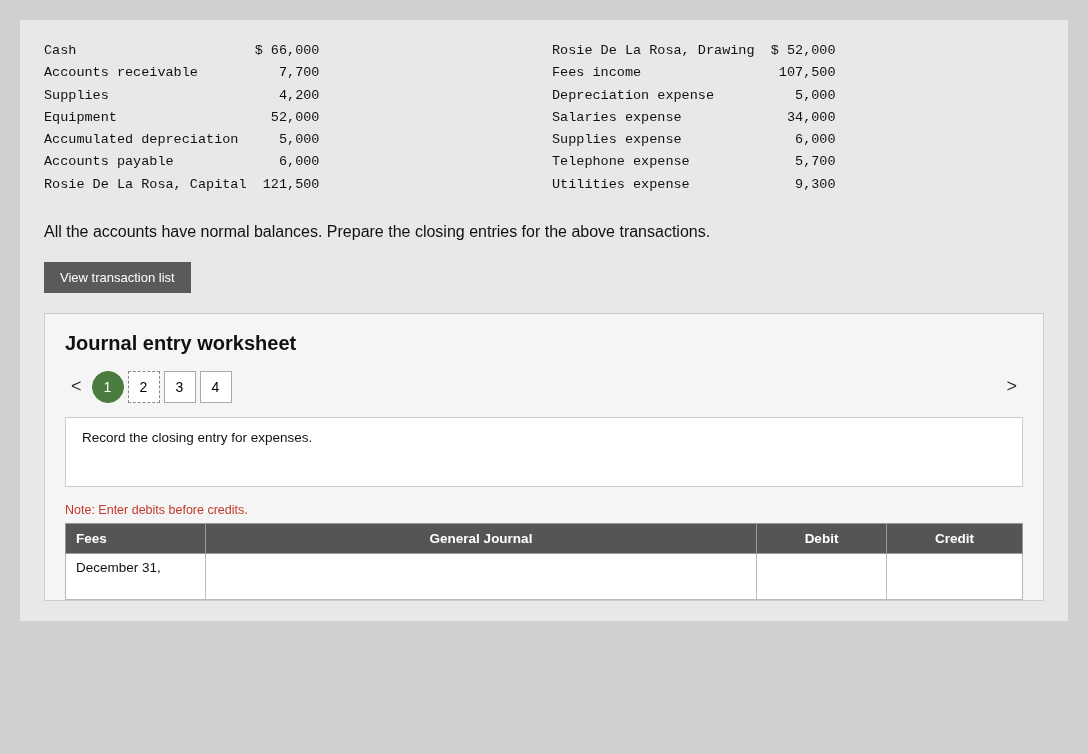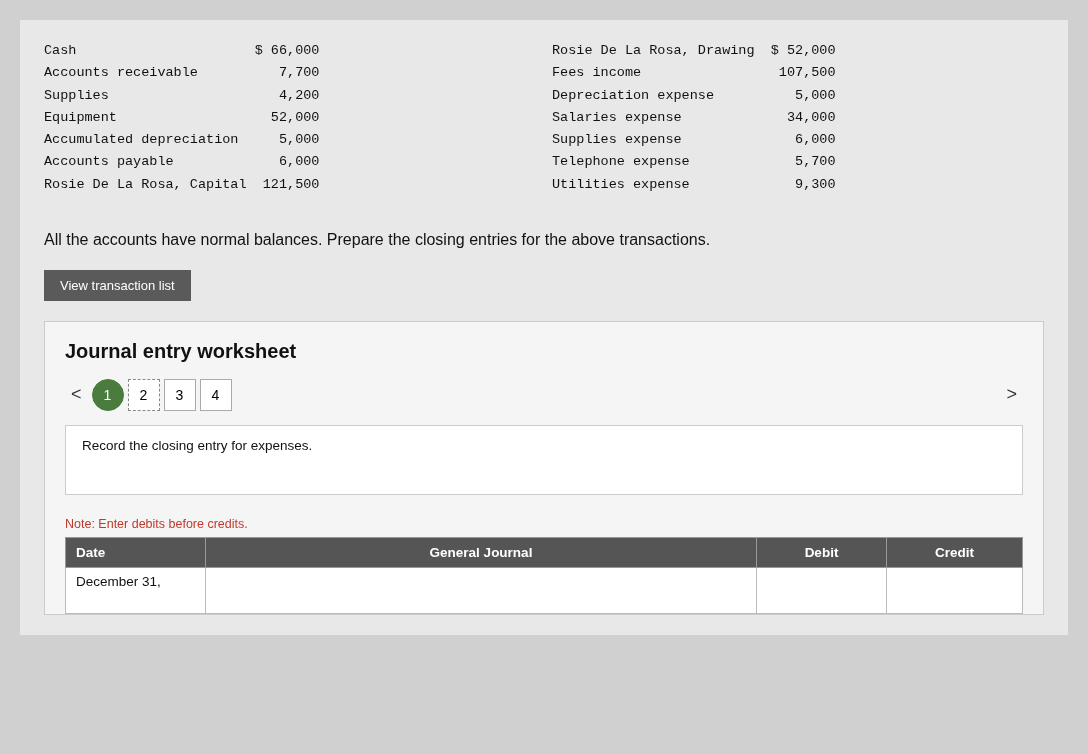--- a/index.html
+++ b/index.html
@@ -17,21 +17,21 @@
       margin: 0 auto;
     }
     .intro-text {
       font-size: 15px;
       margin-bottom: 14px;
       line-height: 1.5;
     }
     .account-table {
       display: flex;
       gap: 16px;
-      margin-bottom: 32px;
+      margin-bottom: 24px;
       font-family: 'Courier New', Courier, monospace;
       font-size: 13.5px;
       line-height: 1.65;
     }
     .account-col {
       flex: 1;
     }
     .account-col-right {
       flex: 1;
     }
@@ -93,21 +93,21 @@
     }
     .tab-btn.dotted {
       border: 1px dashed #888;
       background: #fff;
     }
     .record-instruction {
       background: #fff;
       border: 1px solid #ccc;
       padding: 12px 16px 24px 16px;
       font-size: 13.5px;
-      margin-bottom: 16px;
+      margin-bottom: 10px;
       min-height: 70px;
     }
     .note-text {
       color: #c0392b;
       font-size: 12.5px;
       margin: 9px 0 0 0;
       padding: 6px 0;
     }
     .journal-table {
       width: 100%;
@@ -182,21 +182,21 @@
 
     <div class="record-instruction">
       <span>Record the closing entry for expenses.</span>
     </div>
 
     <p class="note-text">Note: Enter debits before credits.</p>
 
     <table class="journal-table">
       <thead>
         <tr>
-          <th class="date-col">Date</th>
+          <th class="date-col">Fees</th>
           <th class="gj-col">General Journal</th>
           <th class="debit-col">Debit</th>
           <th class="credit-col">Credit</th>
         </tr>
       </thead>
       <tbody>
         <tr>
           <td class="date-cell">
             <span>December 31,</span>
           </td>

